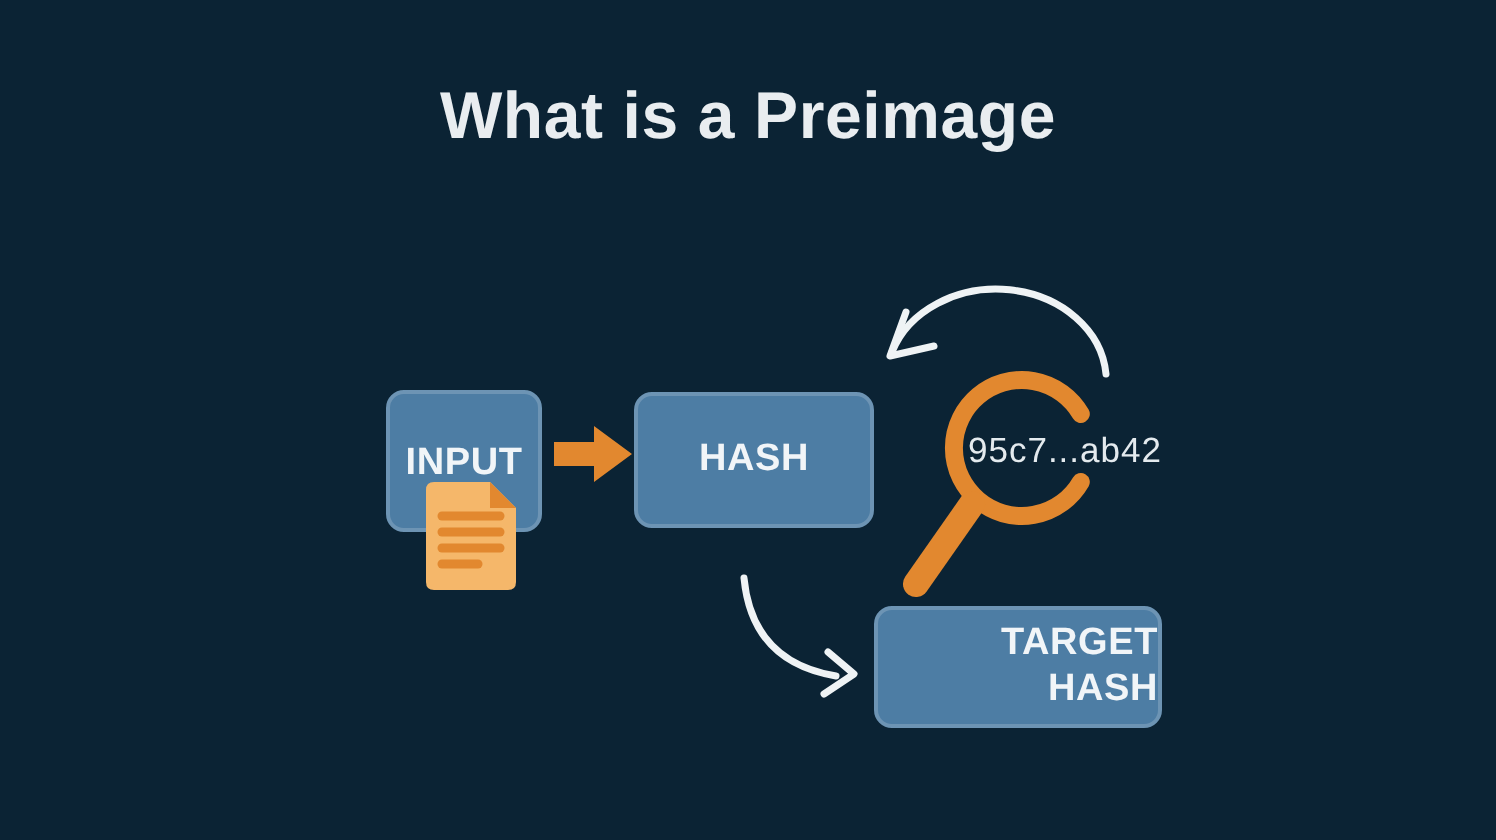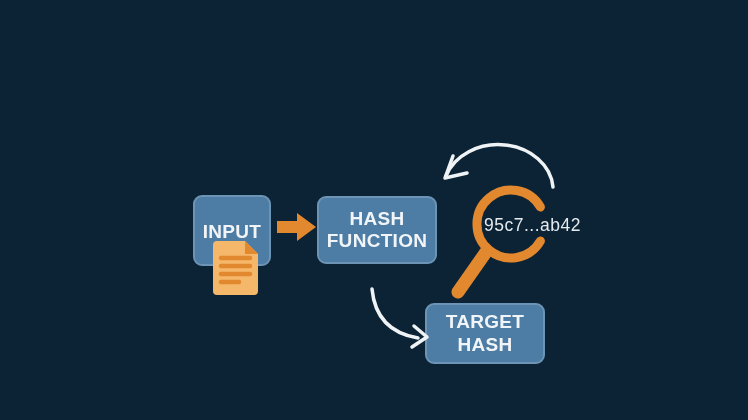--- a/index.html
+++ b/index.html
@@ -44,22 +44,22 @@
     left: 193px; top: 195px;
     width: 78px; height: 71px;
     justify-content: flex-start;
     padding-top: 24px;
   }
   .node-hash-function {
     left: 317px; top: 196px;
     width: 120px; height: 68px;
   }
   .node-target-hash {
-    left: 425px; top: 303px;
-    width: 120px; height: 61px;
+    left: 437px; top: 303px;
+    width: 144px; height: 61px; align-items: flex-end;
   }
   .gfx {
     position: absolute;
     left: 0; top: 0;
     width: 748px; height: 420px;
     pointer-events: none;
   }
   .hash-value {
     position: absolute;
     left: 484px;
@@ -69,29 +69,29 @@
     letter-spacing: 0.5px;
     line-height: 22px;
   }
 </style>
 </head>
 <body>
 
 <div class="canvas">
 
   <div class="title">
+    <div>What is a Preimage</div>
   </div>
 
   <div class="node node-input">
     <span>INPUT</span>
   </div>
 
   <div class="node node-hash-function">
     <span>HASH</span>
-    <span>FUNCTION</span>
   </div>
 
   <div class="node node-target-hash">
     <span>TARGET</span>
     <span>HASH</span>
   </div>
 
   <svg class="gfx" viewBox="0 0 748 420" xmlns="http://www.w3.org/2000/svg">
 
     <g>

